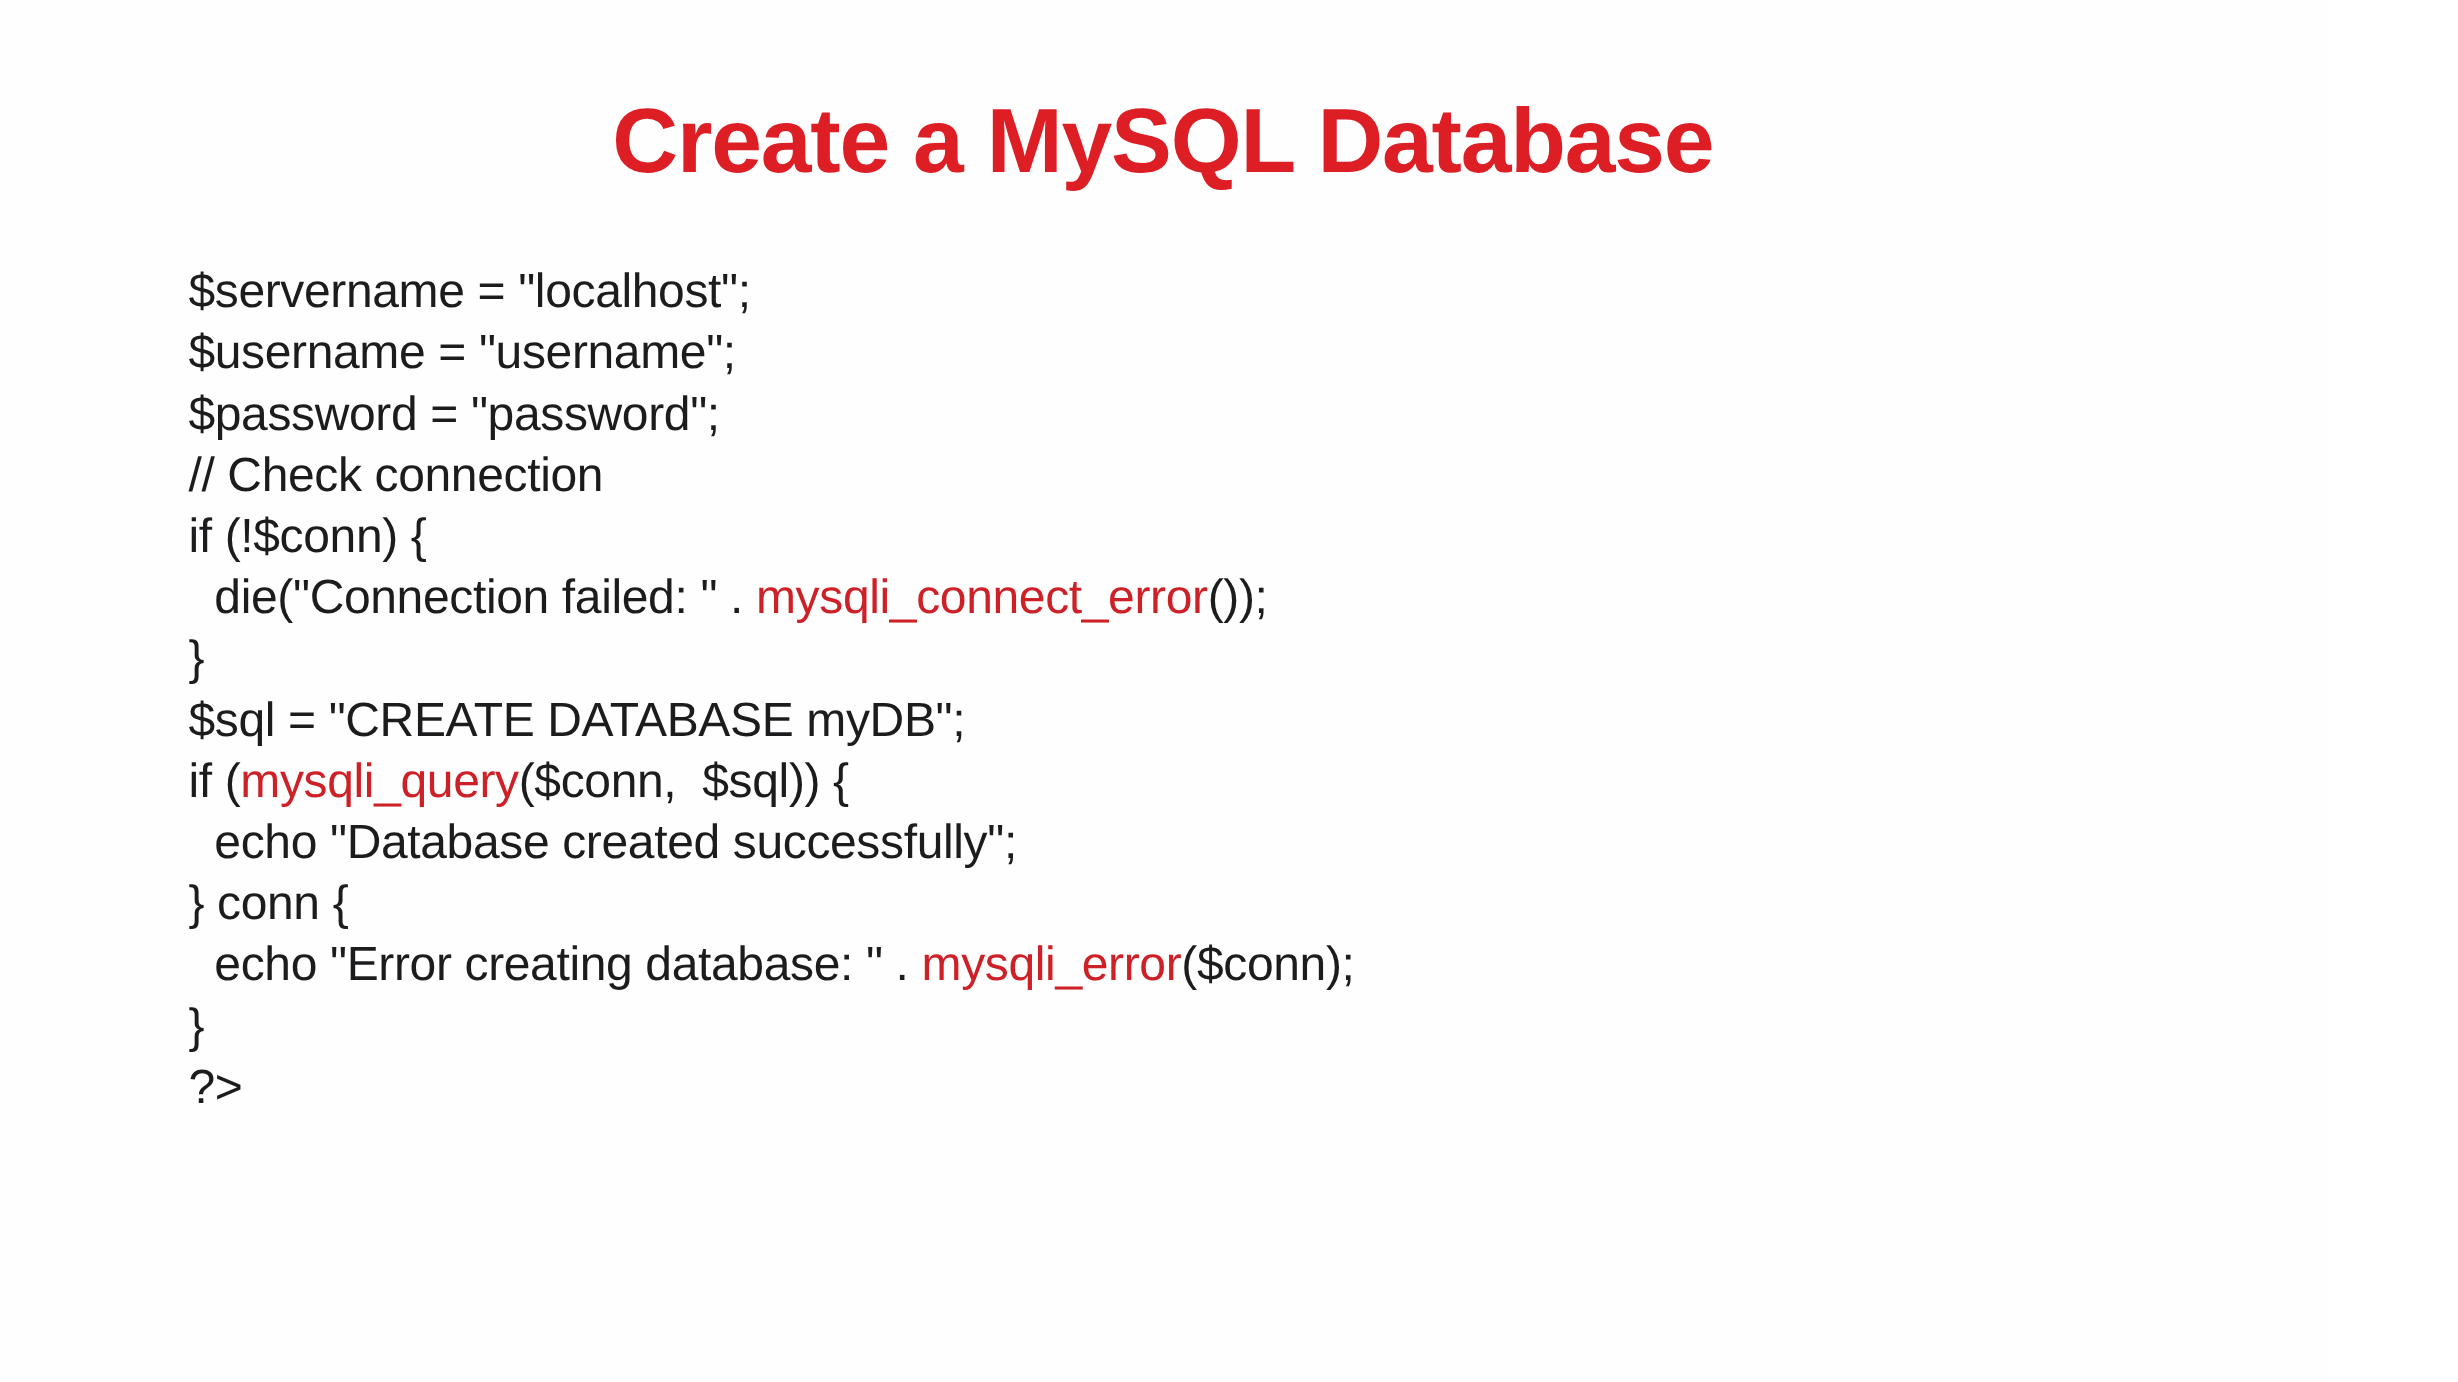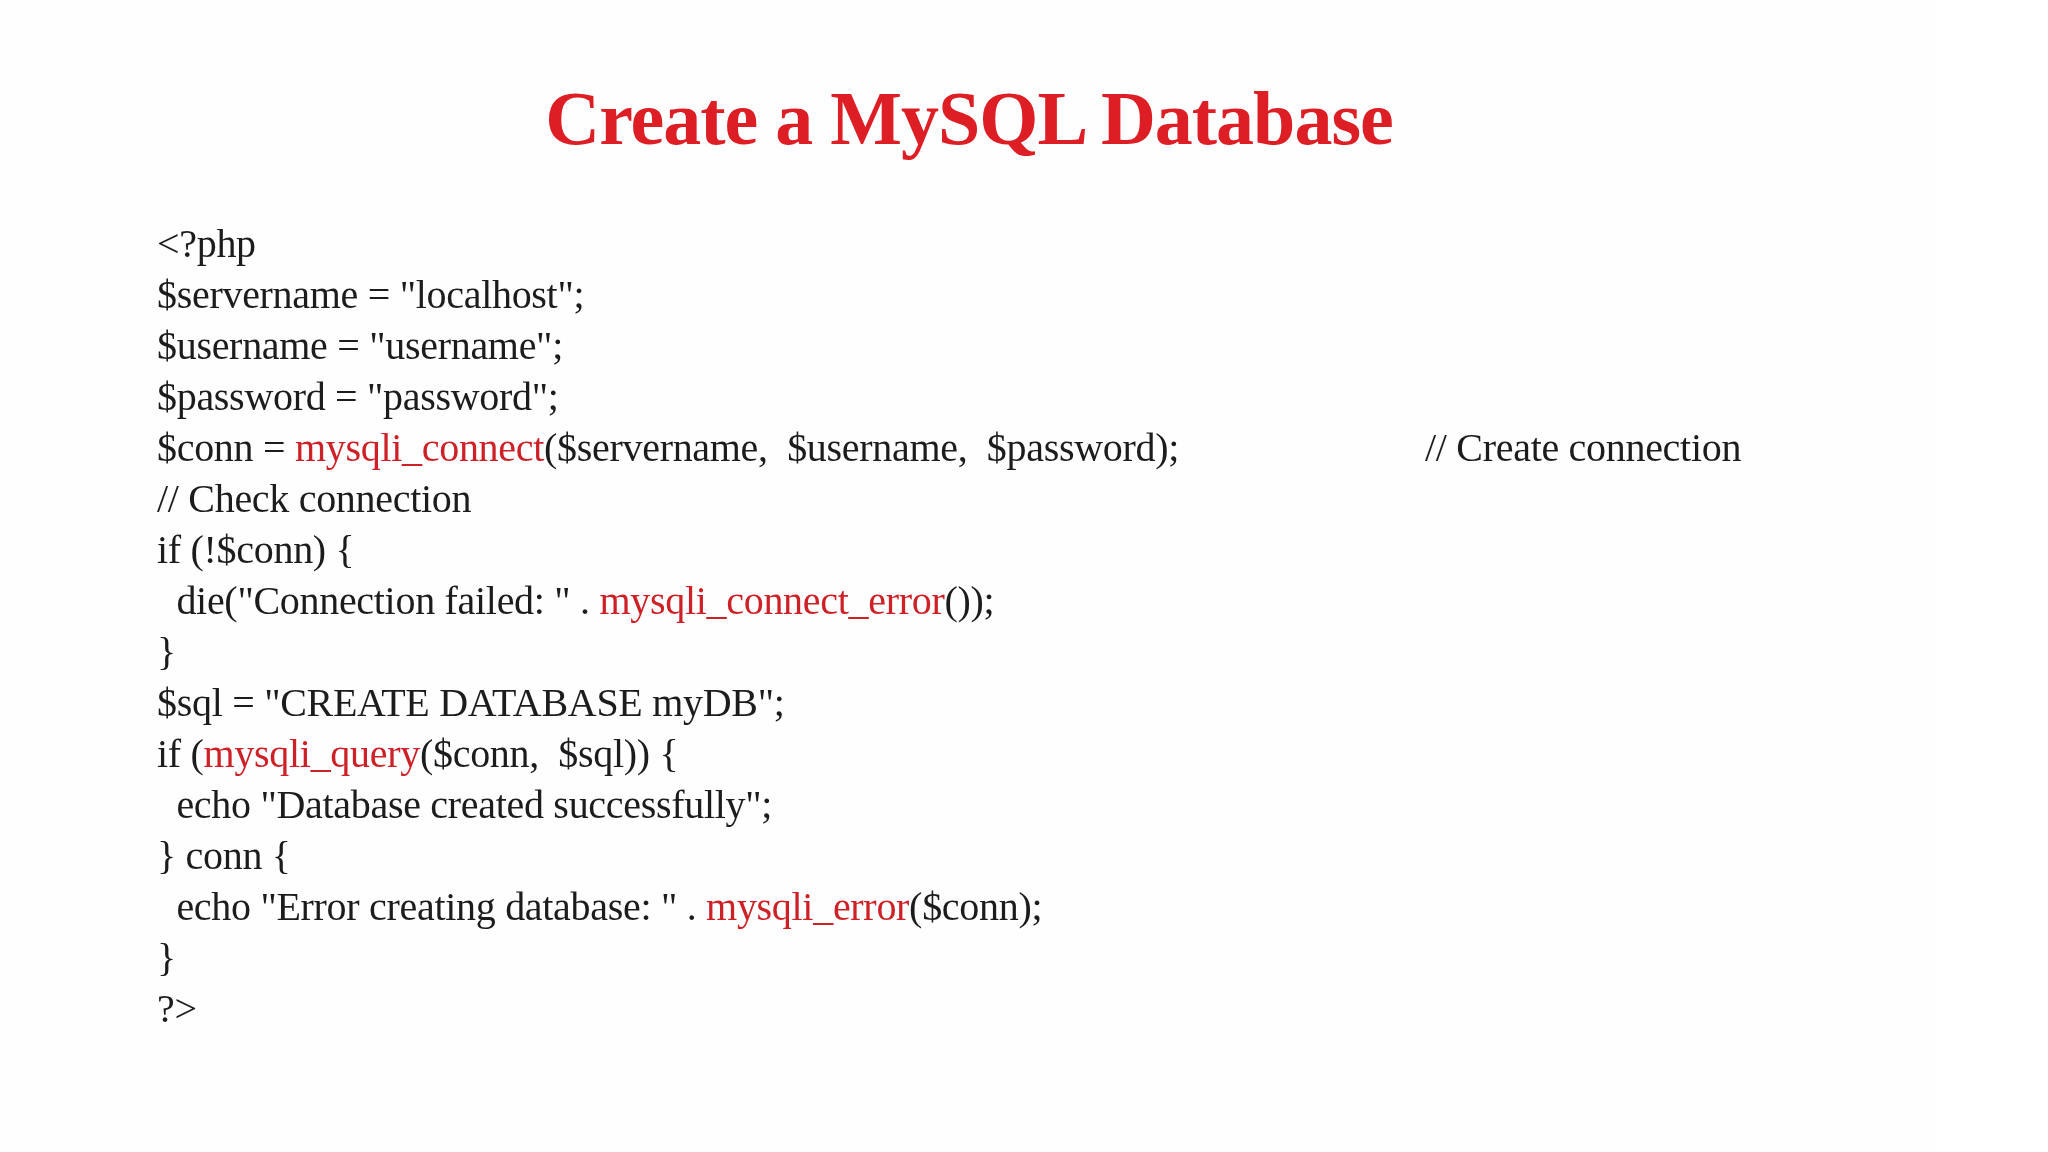--- a/index.html
+++ b/index.html
@@ -2,21 +2,21 @@
 <html style="--title-red: #dd1e24; --code-red: #ce2127; --code-black: #1c1c1e;"><head>
 <meta charset="utf-8">
 <style>
   html, body { margin: 0; padding: 0; }
   .slide {
     position: relative;
     width: 1938px;
     height: 1152px;
     background: #fefefe;
     overflow: hidden;
-    font-family: Liberation Serif, serif;
+    font-family: Liberation Sans, sans-serif;
   }
   .title {
     position: absolute;
     top: 80px;
     left: 0;
     width: 100%;
     margin: 0;
     text-align: center;
     font-size: 76px;
     line-height: 76px;
@@ -48,25 +48,23 @@
     white-space: pre;
     color: var(--code-black, #1c1c1e);
   }
 </style>
 </head>
 <body>
 
 <div class="slide" style="background: rgb(254, 254, 254);">
   <h1 class="title">Create a MySQL Database</h1>
   <div class="code">
-      <div class="code-line"><span class="seg">&lt;?php</span></div>
       <div class="code-line"><span class="seg">$servername = "localhost";</span></div>
       <div class="code-line"><span class="seg">$username = "username";</span></div>
       <div class="code-line"><span class="seg">$password = "password";</span></div>
-      <div class="code-line"><span class="seg">$conn = </span><span class="seg red">mysqli_connect</span><span class="seg">($servername,  $username,  $password);</span><span class="comment">// Create connection</span></div>
       <div class="code-line"><span class="seg">// Check connection</span></div>
       <div class="code-line"><span class="seg">if (!$conn) {</span></div>
       <div class="code-line"><span class="seg">  die("Connection failed: " . </span><span class="seg red">mysqli_connect_error</span><span class="seg">());</span></div>
       <div class="code-line"><span class="seg">}</span></div>
       <div class="code-line"><span class="seg">$sql = "CREATE DATABASE myDB";</span></div>
       <div class="code-line"><span class="seg">if (</span><span class="seg red">mysqli_query</span><span class="seg">($conn,  $sql)) {</span></div>
       <div class="code-line"><span class="seg">  echo "Database created successfully";</span></div>
       <div class="code-line"><span class="seg">} conn {</span></div>
       <div class="code-line"><span class="seg">  echo "Error creating database: " . </span><span class="seg red">mysqli_error</span><span class="seg">($conn);</span></div>
       <div class="code-line"><span class="seg">}</span></div>

